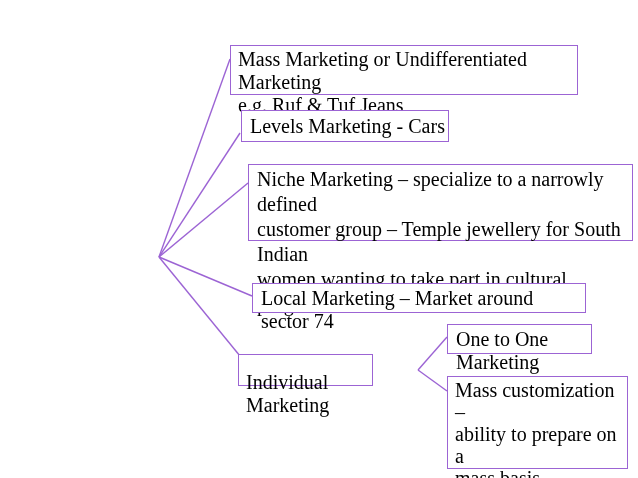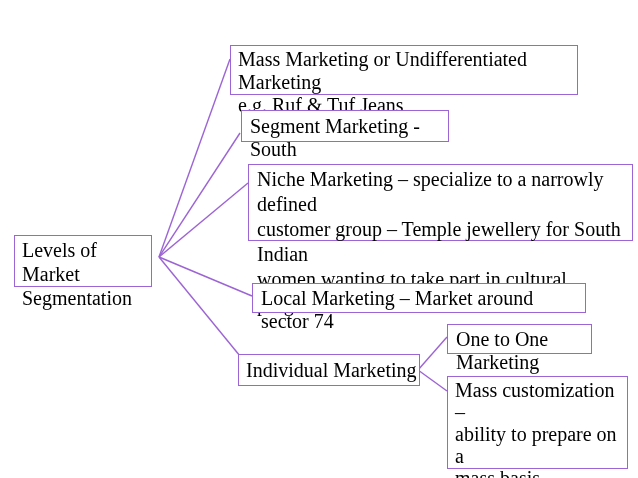--- a/index.html
+++ b/index.html
@@ -25,46 +25,44 @@
     background: var(--bg);
     color: var(--text);
     font-size: 20px;
     white-space: pre-line;
   }
   .node-levels   { left: 14px;  top: 235px; width: 138px; height: 52px; padding: 2px 0 0 7px; line-height: 24px; }
   .node-mass     { left: 230px; top: 45px;  width: 348px; height: 50px; padding: 2px 0 0 7px; line-height: 23px; }
   .node-segment  { left: 241px; top: 110px; width: 208px; height: 32px; padding: 4px 0 0 8px; }
   .node-niche    { left: 248px; top: 164px; width: 385px; height: 77px; padding: 2px 0 0 8px; line-height: 25px; }
   .node-local    { left: 252px; top: 283px; width: 334px; height: 30px; padding: 3px 0 0 8px; }
-  .node-individual { left: 238px; top: 354px; width: 182px; height: 32px; padding: 4px 0 0 7px; }
+  .node-individual { left: 238px; top: 354px; width: 135px; height: 32px; padding: 16px 0 0 7px; }
   .node-one      { left: 447px; top: 324px; width: 145px; height: 30px; padding: 3px 0 0 8px; }
   .node-masscust { left: 447px; top: 376px; width: 181px; height: 93px; padding: 2px 0 8px 7px; line-height: 22px; }
 </style>
 </head>
 <body>
 
 <div class="canvas">
 
   <svg class="connector-layer" viewBox="0 0 638 478" xmlns="http://www.w3.org/2000/svg">
     <line x1="159" y1="257" x2="230" y2="59"></line>
     <line x1="159" y1="257" x2="240" y2="133"></line>
     <line x1="159" y1="257" x2="248" y2="183"></line>
     <line x1="159" y1="257" x2="252" y2="296"></line>
     <line x1="159" y1="257" x2="240" y2="356"></line>
     <line x1="418" y1="370" x2="447" y2="337"></line>
     <line x1="418" y1="370" x2="447" y2="391"></line>
   </svg>
 
-  <div class="node node-levels">Levels of Market
-Segmentation</div>
 
   <div class="node node-mass">Mass Marketing or Undifferentiated Marketing
  e.g. Ruf &amp; Tuf Jeans,</div>
 
-  <div class="node node-segment">Segment Marketing - South</div>
+  <div class="node node-segment">Levels Marketing - Cars</div>
 
   <div class="node node-niche">Niche Marketing – specialize to a narrowly defined
 customer group – Temple jewellery for South Indian
 women wanting to take part in cultural programmes</div>
 
   <div class="node node-local">Local Marketing – Market around sector 74</div>
 
   <div class="node node-individual">Individual Marketing</div>
 
   <div class="node node-one">One to One Marketing</div>

